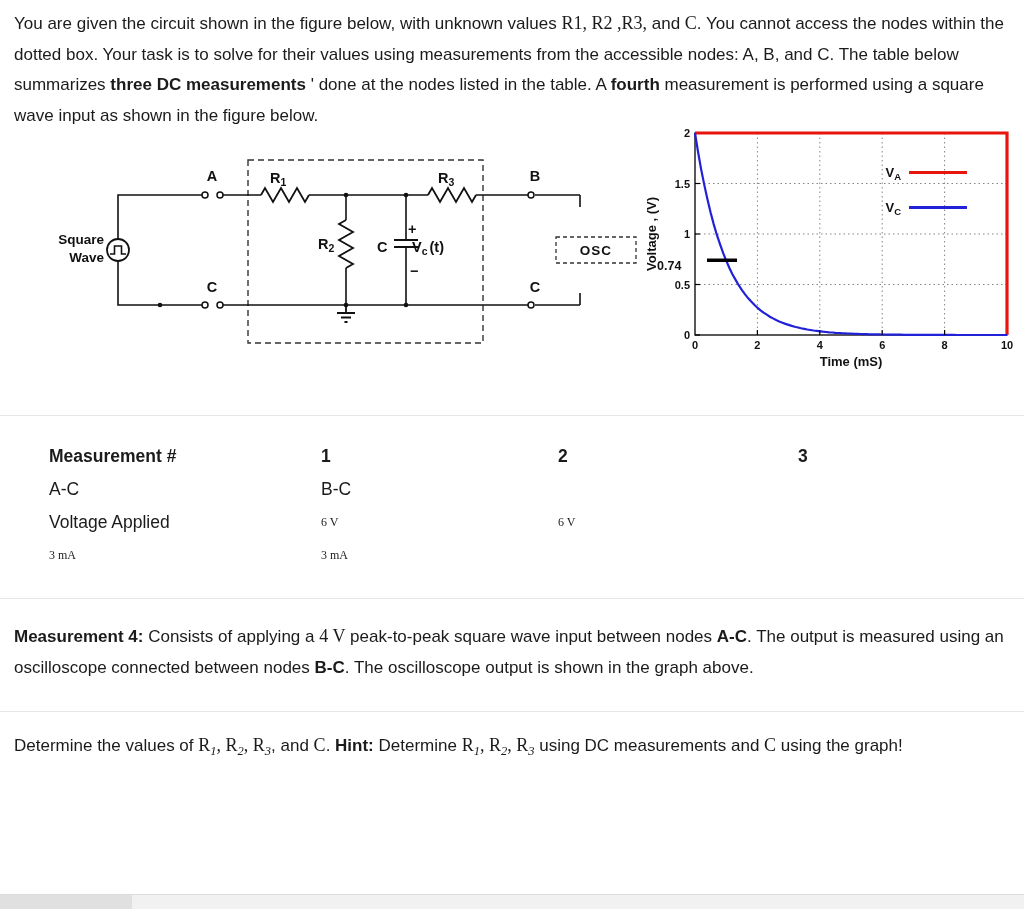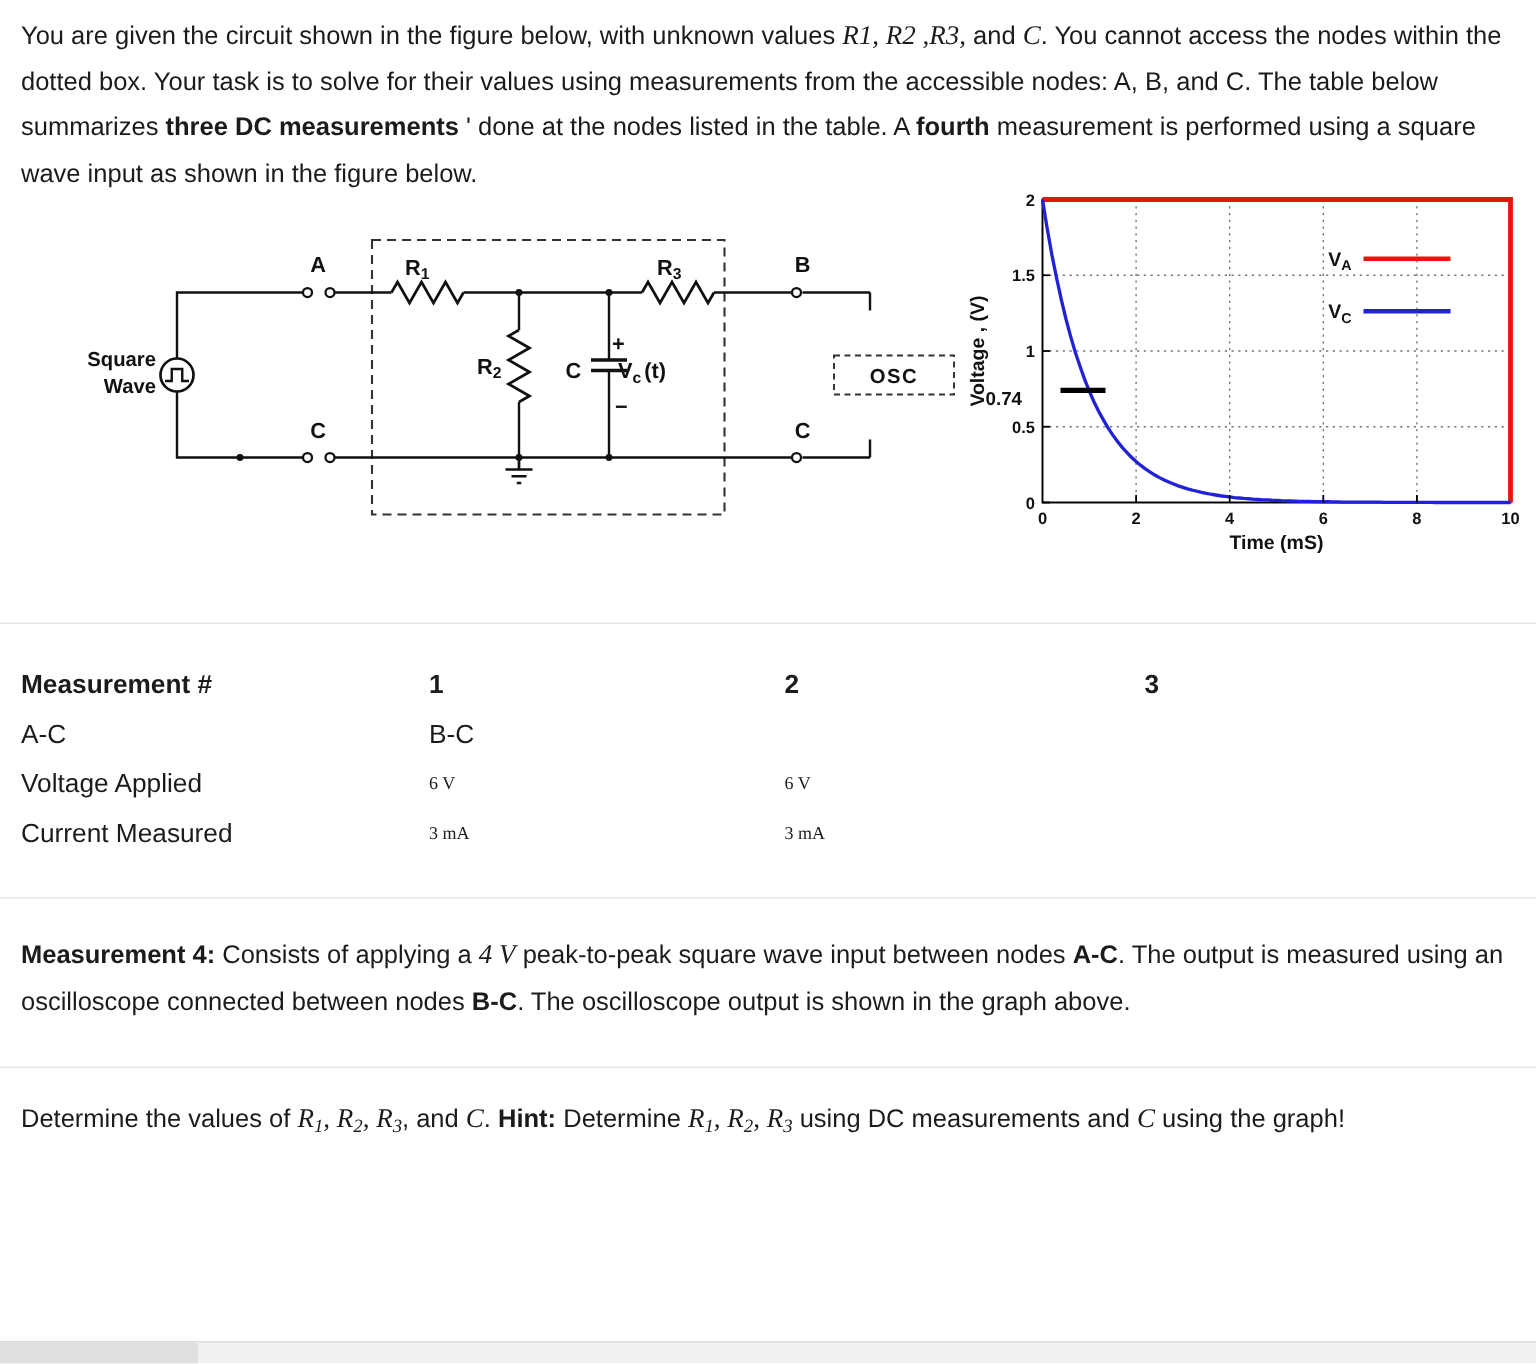--- a/index.html
+++ b/index.html
@@ -7,21 +7,21 @@
     width:1024px;height:909px;position:relative;overflow:hidden;
     background:#ffffff;color:#1b1b1b;
     font-family:"Liberation Sans","DejaVu Sans",sans-serif;
   }
   .para{font-size:17px;line-height:30.5px;margin:0;padding:0 14px;}
   .intro{padding-top:8px;}
   .meas4{padding-top:22px;padding-bottom:28px;}
   .determine{padding-top:18px;}
   .seg-normal{font-weight:400;text-align:right;}
   .seg-bold{font-weight:700;}
-  .seg-math{font-family:"Liberation Serif","DejaVu Serif",serif;font-style:italic;font-size:18px;}
+  .seg-math{font-family:"Liberation Serif","DejaVu Serif",serif;font-size:18px;}
   .seg-mathsub{font-family:"Liberation Serif","DejaVu Serif",serif;font-style:italic;font-size:12.5px;vertical-align:-3.5px;}
   hr.divider{border:none;border-top:1px solid #e7e7e7;margin:0;}
   .figure-row{position:relative;height:284px;}
   .circuit-svg{position:absolute;left:8px;top:14px;}
   .graph-svg{position:absolute;left:645px;top:-8px;}
   
   .wire{stroke:#111;stroke-width:1.6;fill:none;}
   .comp{stroke:#111;stroke-width:1.8;fill:none;}
   .plate{stroke:#111;stroke-width:2.2;fill:none;}
   .dashbox{fill:none;stroke:#333;stroke-width:1.4;stroke-dasharray:6 4;}
@@ -34,21 +34,21 @@
   
   .grid{stroke:#777;stroke-width:0.9;stroke-dasharray:1.5 3;fill:none;}
   .frame{fill:none;stroke:#000;stroke-width:1.3;}
   .tick{stroke:#000;stroke-width:1.2;}
   .gtick{font-family:"Liberation Sans","DejaVu Sans",sans-serif;font-weight:700;font-size:11px;fill:#111;}
   .gannot{font-family:"Liberation Sans","DejaVu Sans",sans-serif;font-weight:700;font-size:12.5px;fill:#111;}
   .gaxis{font-family:"Liberation Sans","DejaVu Sans",sans-serif;font-weight:700;font-size:13px;fill:#111;}
   .glegend{font-family:"Liberation Sans","DejaVu Sans",sans-serif;font-weight:700;font-size:13px;fill:#111;}
   .glsub{font-size:9.5px;}
   
-  .mtable{padding:24px 0 26px 14px;font-size:17.5px;}
+  .mtable{padding:24px 0 26px 14px;font-size:17.5px;margin-left:35px;}
   .trow{display:grid;grid-template-columns:272px 237px 240px auto;height:33px;align-items:center;}
   .mathcell{font-family:"Liberation Serif","DejaVu Serif",serif;font-size:12px;}
   
   .bottom-bar{position:absolute;left:0;bottom:0;width:1024px;height:14px;background:#f1f1f1;border-top:1px solid #dcdcdc;}
   .thumb{width:132px;height:100%;background:#e0e0e0;}
 </style>
 </head>
 <body>
 
 <main>
@@ -181,21 +181,20 @@
     <div class="trow">
       <div>A-C</div>
       <div>B-C</div>
     </div>
     <div class="trow">
       <div>Voltage Applied</div>
       <div class="mathcell">6 V</div>
       <div class="mathcell">6 V</div>
     </div>
     <div class="trow">
-      <div>Current Measured</div>
       <div class="mathcell">3 mA</div>
       <div class="mathcell">3 mA</div>
     </div>
   </section>
 
   <hr class="divider">
 
   <p class="para meas4"><span class="seg-bold">Measurement 4:</span><span class="seg-normal"> Consists of applying a </span><span class="seg-math">4 V</span><span class="seg-normal"> peak-to-peak square wave input between nodes </span><span class="seg-bold">A-C</span><span class="seg-normal">. The output is measured using an oscilloscope connected between nodes </span><span class="seg-bold">B-C</span><span class="seg-normal">. The oscilloscope output is shown in the graph above.</span></p>
 
   <hr class="divider">

